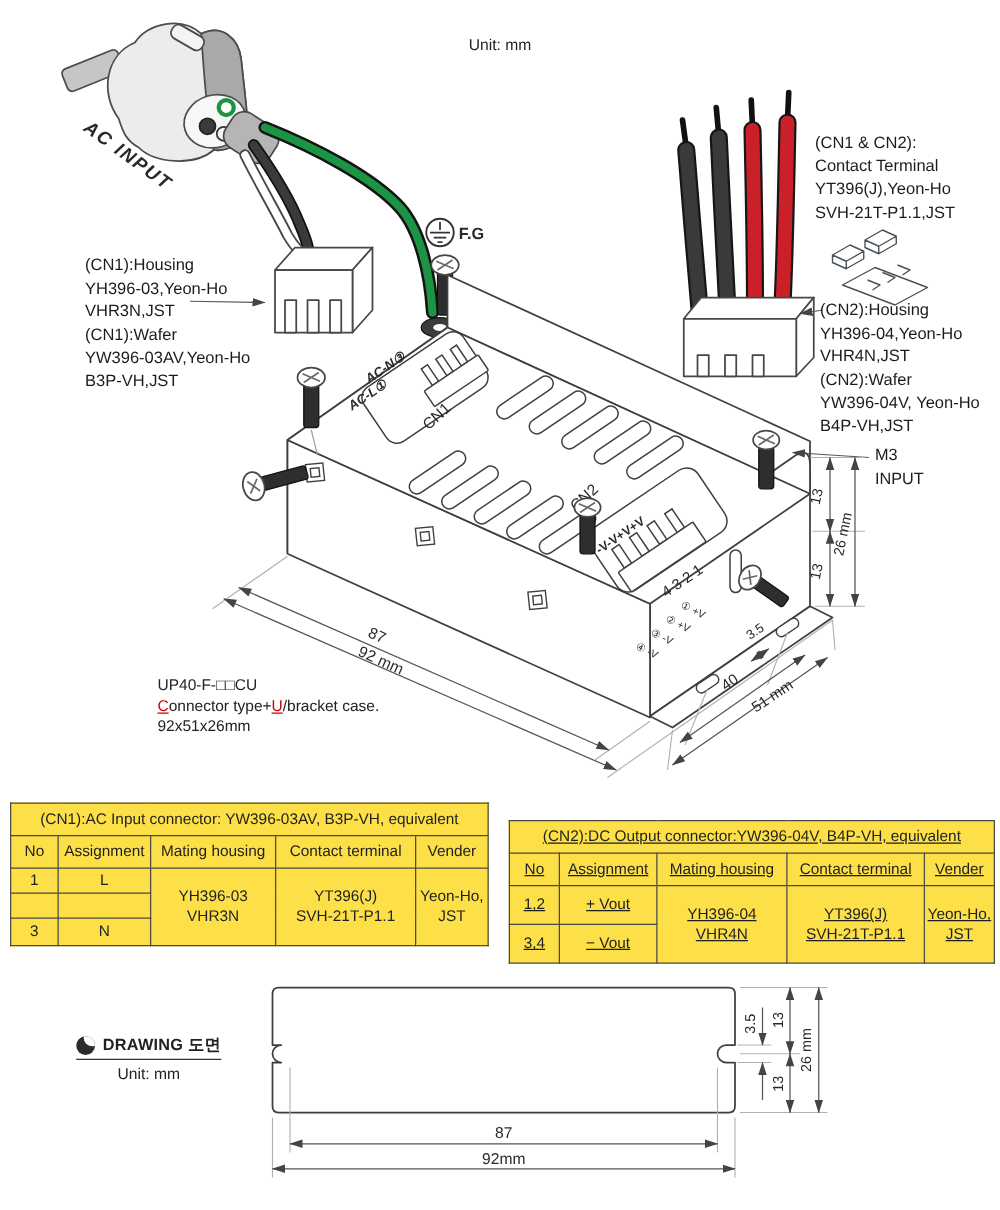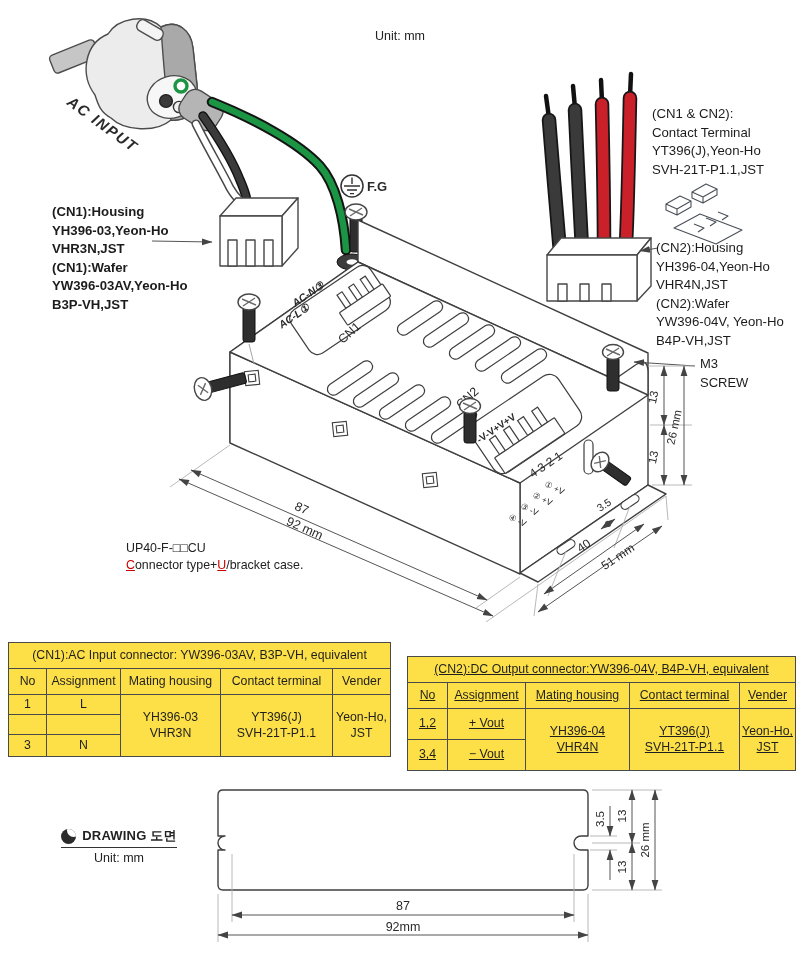--- a/index.html
+++ b/index.html
@@ -284,42 +284,43 @@
     <text transform="translate(626,816) rotate(-90)" text-anchor="middle" font-size="11.5">13</text>
     <text transform="translate(626,867) rotate(-90)" text-anchor="middle" font-size="11.5">13</text>
     <text transform="translate(649,840) rotate(-90)" text-anchor="middle" font-size="11.5">26 mm</text>
   </g>
 </svg>
 
 <div class="abs header">
   <div class="hunit">Unit: mm</div>
 </div>
 
-<div class="abs note" style="left:52px;top:203px;width:235px;font-weight:bold;">(CN1):Housing
+<div class="abs note" style="left:68px;top:203px;width:235px;">(CN1):Housing
 YH396-03,Yeon-Ho
 VHR3N,JST
 (CN1):Wafer
 YW396-03AV,Yeon-Ho
 B3P-VH,JST</div>
 <div class="abs note" style="left:652px;top:105px;width:146px;">(CN1 &amp; CN2):
 Contact Terminal
 YT396(J),Yeon-Ho
 SVH-21T-P1.1,JST</div>
 <div class="abs note" style="left:656px;top:239px;width:144px;">(CN2):Housing
 YH396-04,Yeon-Ho
 VHR4N,JST
 (CN2):Wafer
 YW396-04V, Yeon-Ho
 B4P-VH,JST</div>
 <div class="abs note" style="left:700px;top:355px;width:90px;font-size:13px;">M3
-SCREW</div>
+INPUT</div>
 
 <div class="abs model-note">
   <div>UP40-F-□□CU</div>
   <div><span class="red-ch">C</span><span>onnector type+</span><span class="red-ch">U</span><span>/bracket case.</span></div>
+  <div>92x51x26mm</div>
 </div>
 
 <table class="tbl" style="left:8px;top:642px;width:382px;">
   <colgroup>
       <col style="width:38px">
       <col style="width:74px">
       <col style="width:100px">
       <col style="width:112px">
       <col style="width:58px">
     </colgroup>

